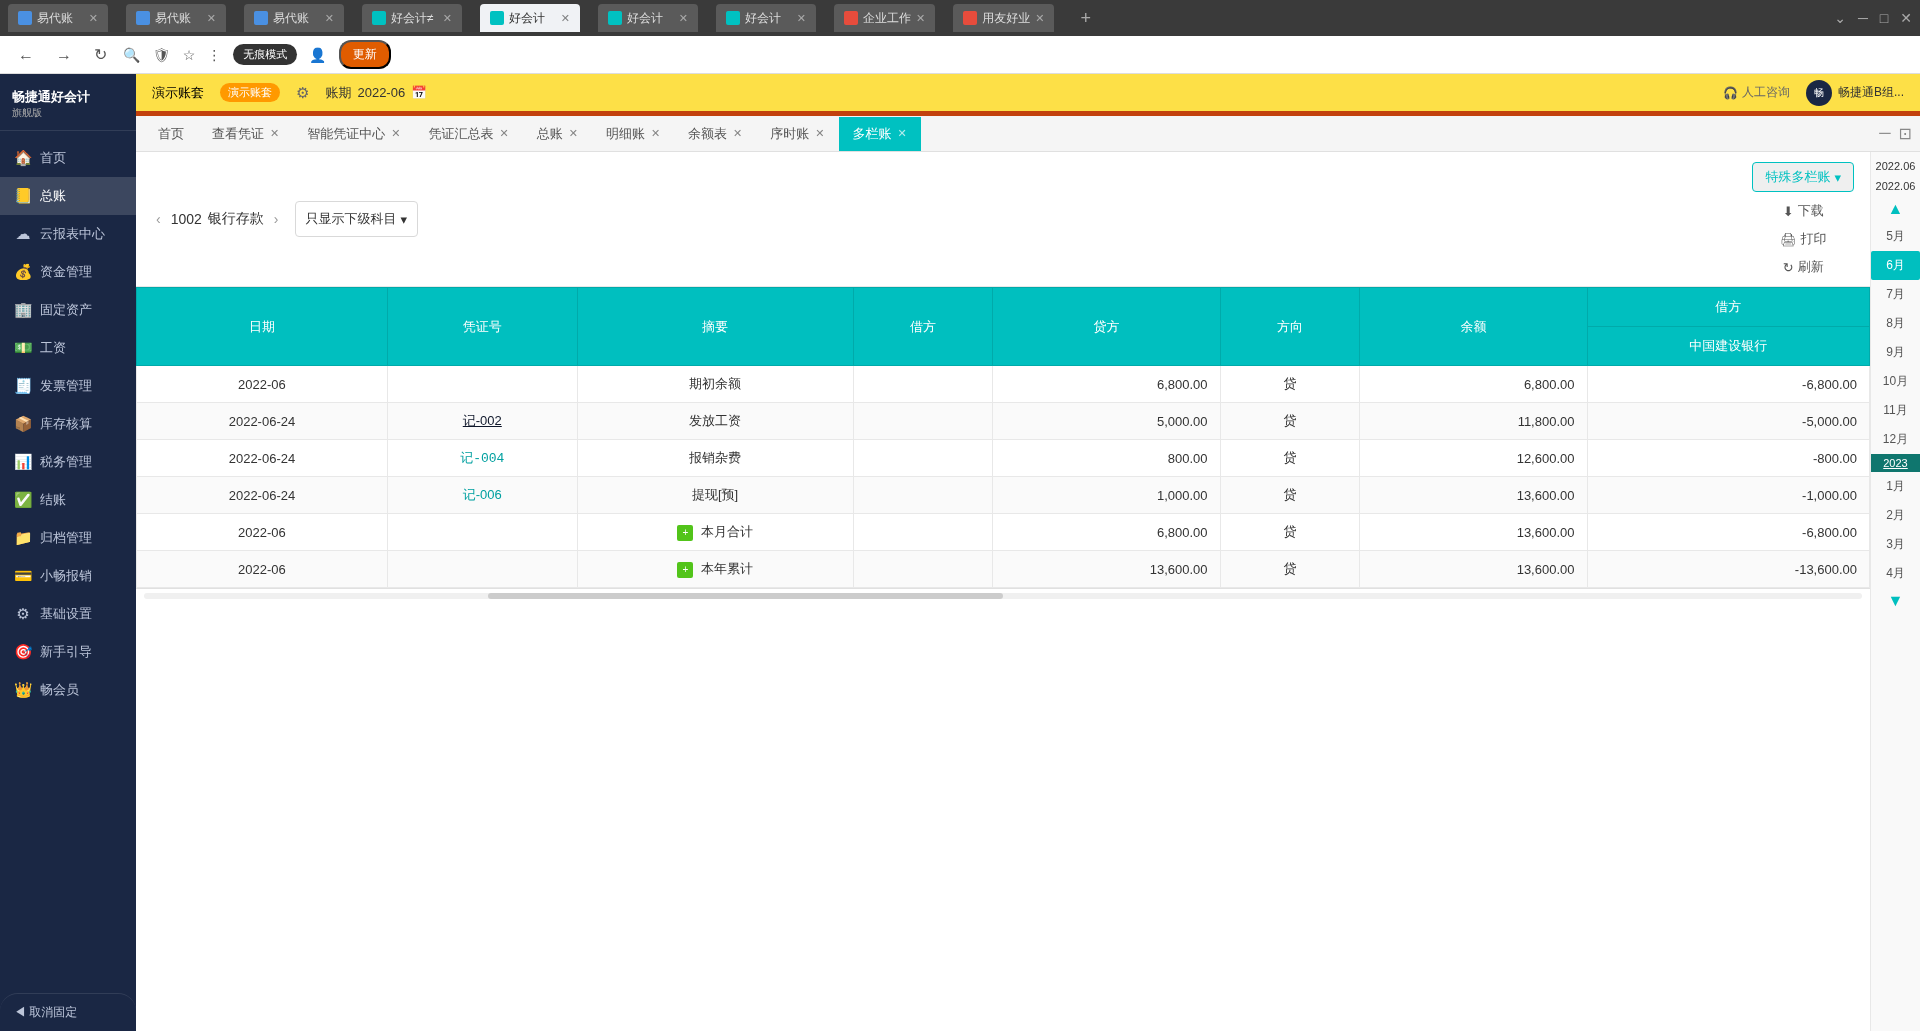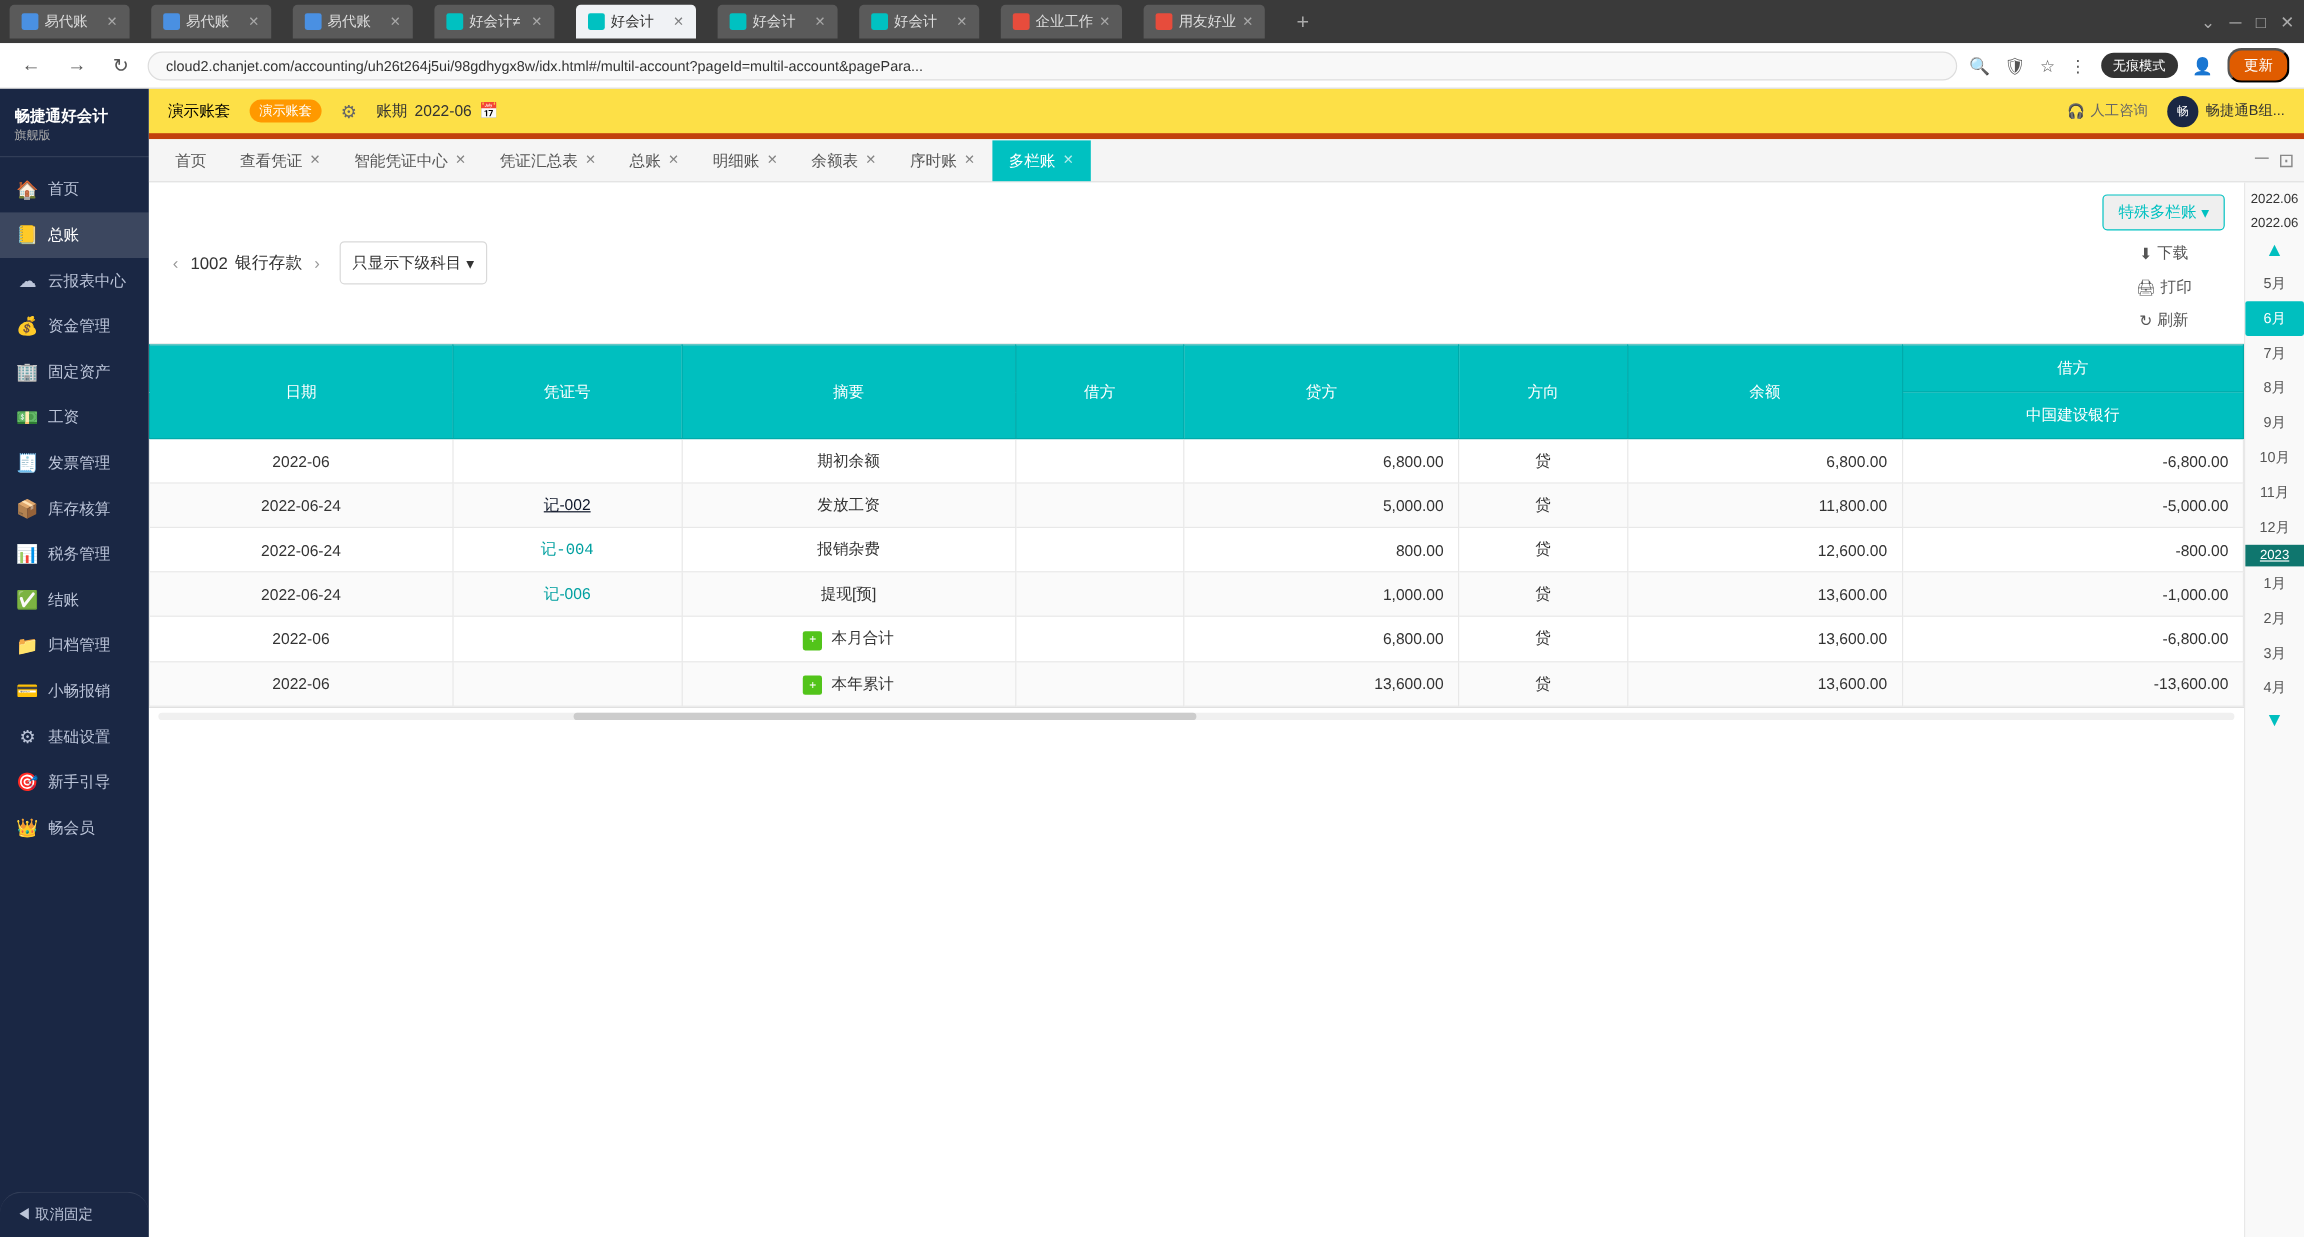--- a/index.html
+++ b/index.html
@@ -20,21 +20,21 @@
     .nav-btn { color: #555; font-size: 16px; cursor: pointer; padding: 2px 6px; }
     .address-input { flex: 1; border: 1px solid #ddd; border-radius: 20px; padding: 4px 14px; font-size: 12px; color: #333; background: #f8f8f8; }
     .browser-actions { display: flex; gap: 12px; align-items: center; color: #555; font-size: 14px; }
     .incognito-btn { background: #333; color: #fff; border-radius: 12px; padding: 3px 10px; font-size: 11px; }
     .update-btn { background: #e05c00; color: #fff; border-radius: 12px; padding: 4px 12px; font-size: 12px; cursor: pointer; }
 
     
     .app-container { display: flex; height: calc(1031px - 74px); }
 
     
-    .sidebar { width: 124px; background: #1a2744; color: #fff; display: flex; flex-direction: column; flex-shrink: 0; }
+    .sidebar { width: 136px; background: #1a2744; color: #fff; display: flex; flex-direction: column; flex-shrink: 0; }
     .sidebar-logo { padding: 14px 12px 10px; border-bottom: 1px solid rgba(255,255,255,0.1); }
     .logo-title { font-size: 13px; font-weight: bold; color: #fff; }
     .logo-sub { font-size: 10px; color: #aaa; }
     .sidebar-nav { flex: 1; overflow-y: auto; padding: 8px 0; }
     .nav-item { display: flex; align-items: center; gap: 8px; padding: 10px 14px; cursor: pointer; color: #bcc5d9; font-size: 13px; }
     .nav-item.active { background: rgba(255,255,255,0.15); color: #fff; }
     .nav-item .nav-icon { font-size: 15px; width: 18px; text-align: center; }
     .sidebar-bottom { padding: 10px 14px; border-top: 1px solid rgba(255,255,255,0.1); color: #bcc5d9; font-size: 12px; cursor: pointer; display: flex; align-items: center; gap: 6px; border-radius: 18px; }
 
     
@@ -158,21 +158,20 @@
     <span>─</span>
     <span>□</span>
     <span>✕</span>
   </div>
 </div>
 
 <div class="address-bar">
   <span class="nav-btn">←</span>
   <span class="nav-btn">→</span>
   <span class="nav-btn">↻</span>
-  <input class="address-input" type="text" style="width: 900px;" value="cloud2.chanjet.com/accounting/uh26t264j5ui/98gdhygx8w/idx.html#/multil-account?pageId=multil-account&amp;pagePara...">
   <div class="browser-actions">
     <span>🔍</span>
     <span>🛡</span>
     <span>☆</span>
     <span>⋮</span>
     <span class="incognito-btn">无痕模式</span>
     <span>👤</span>
     <button class="update-btn">更新</button>
   </div>
 </div>

